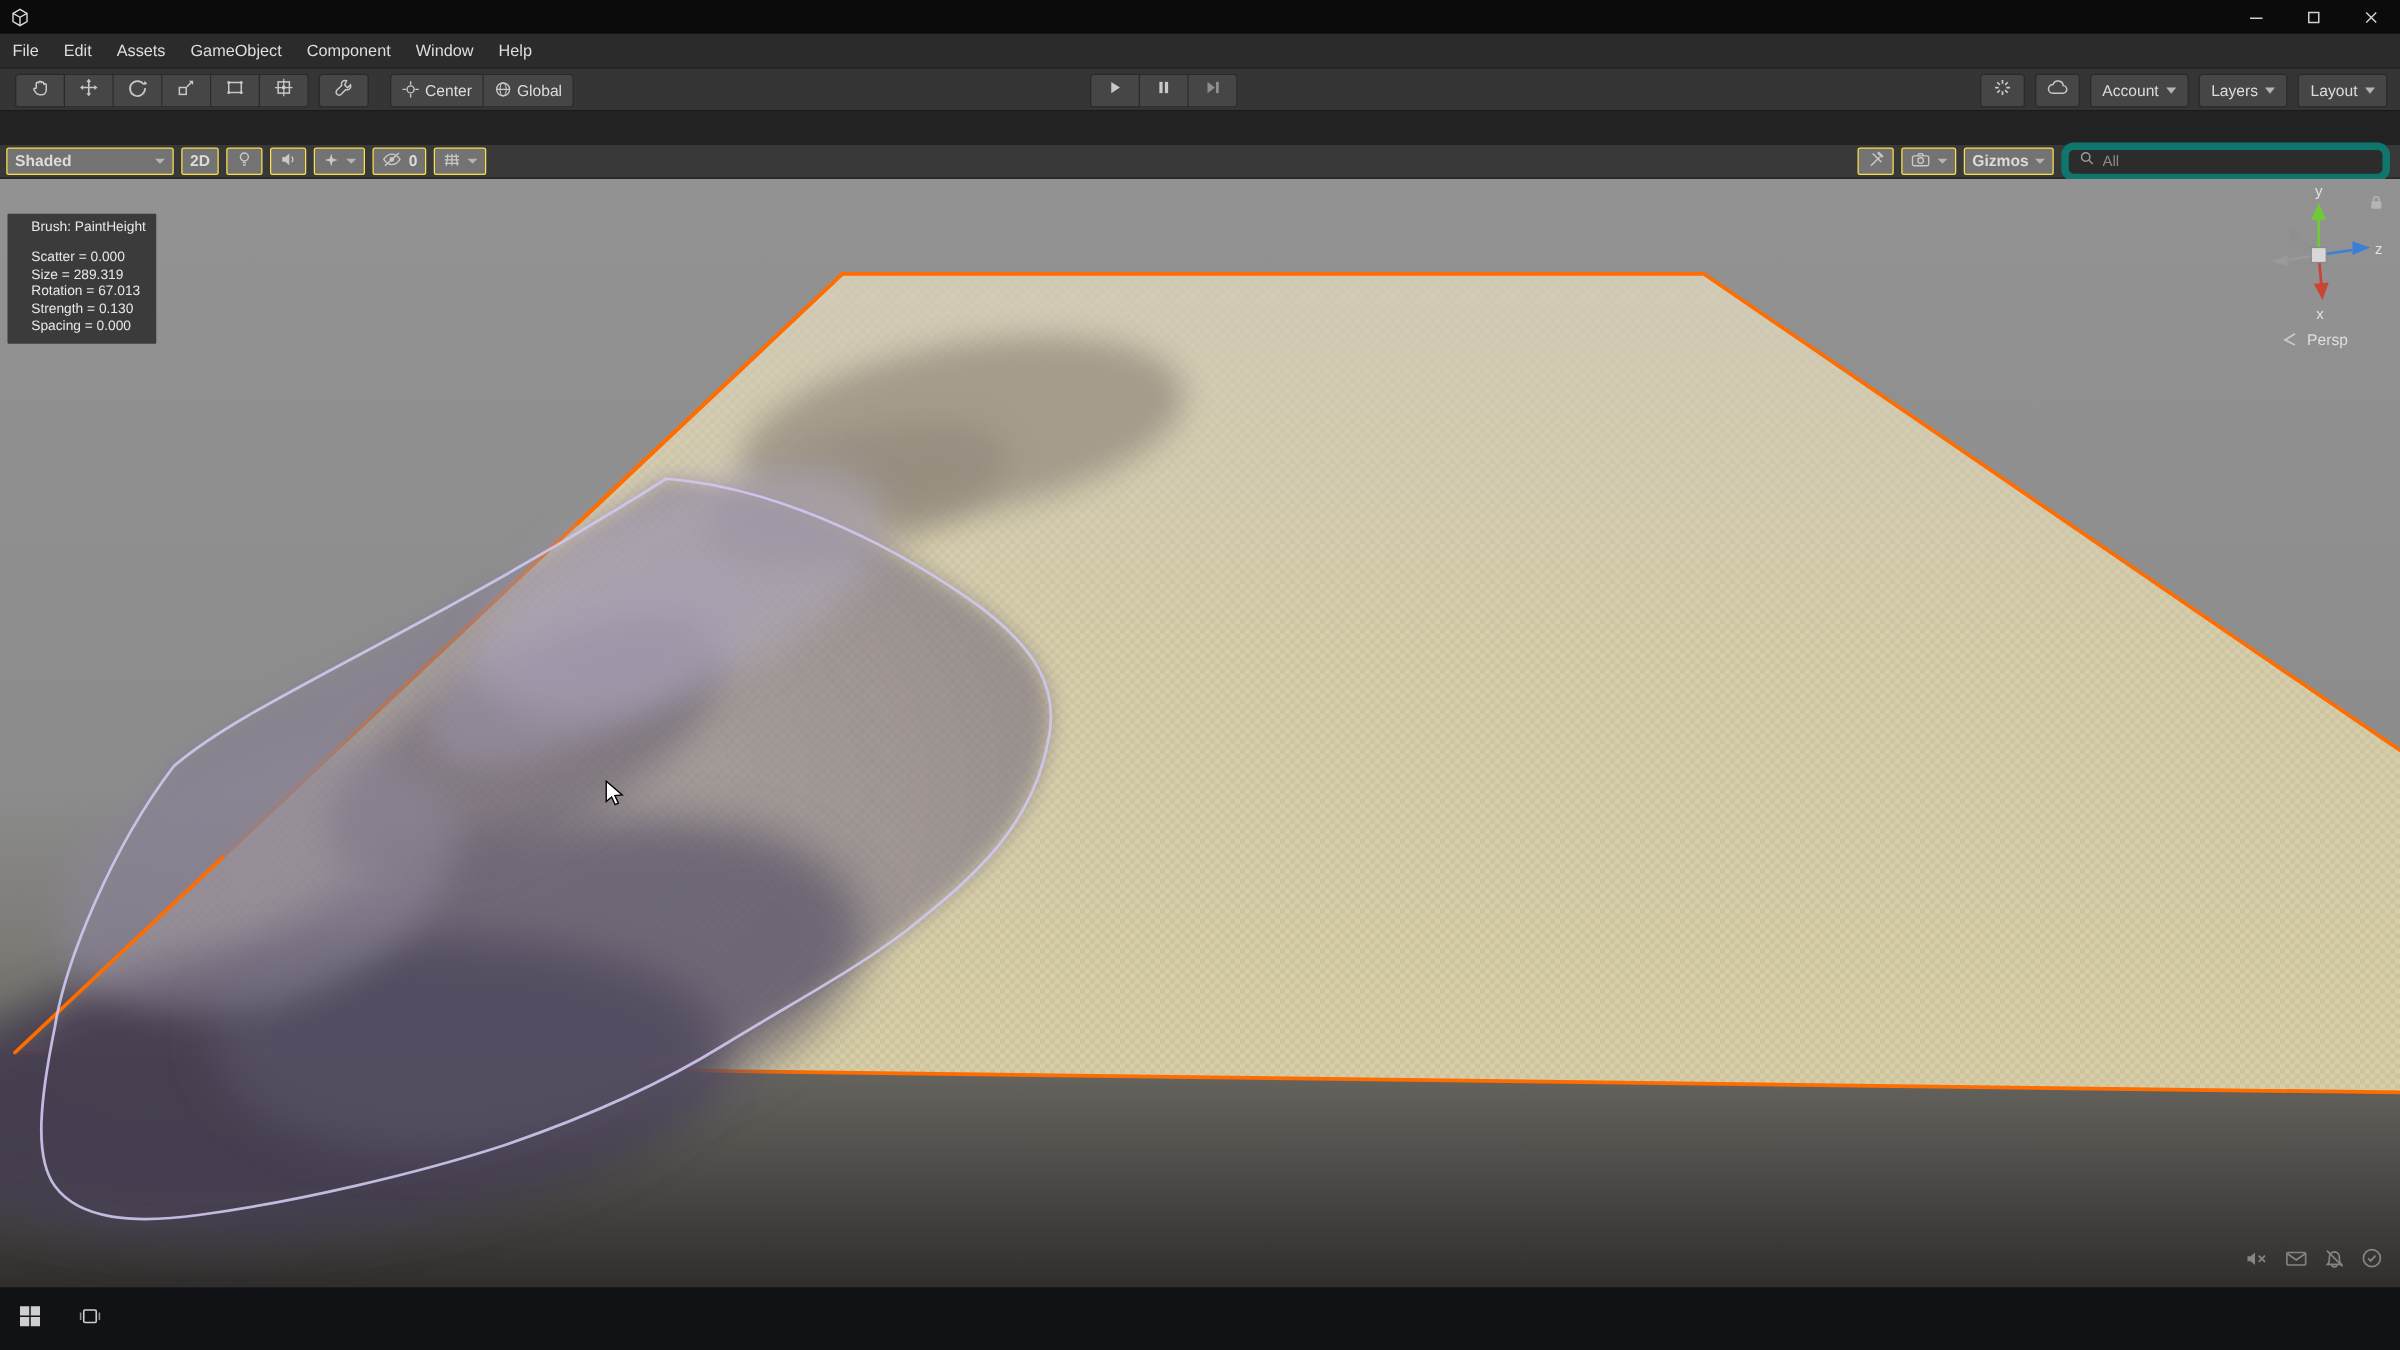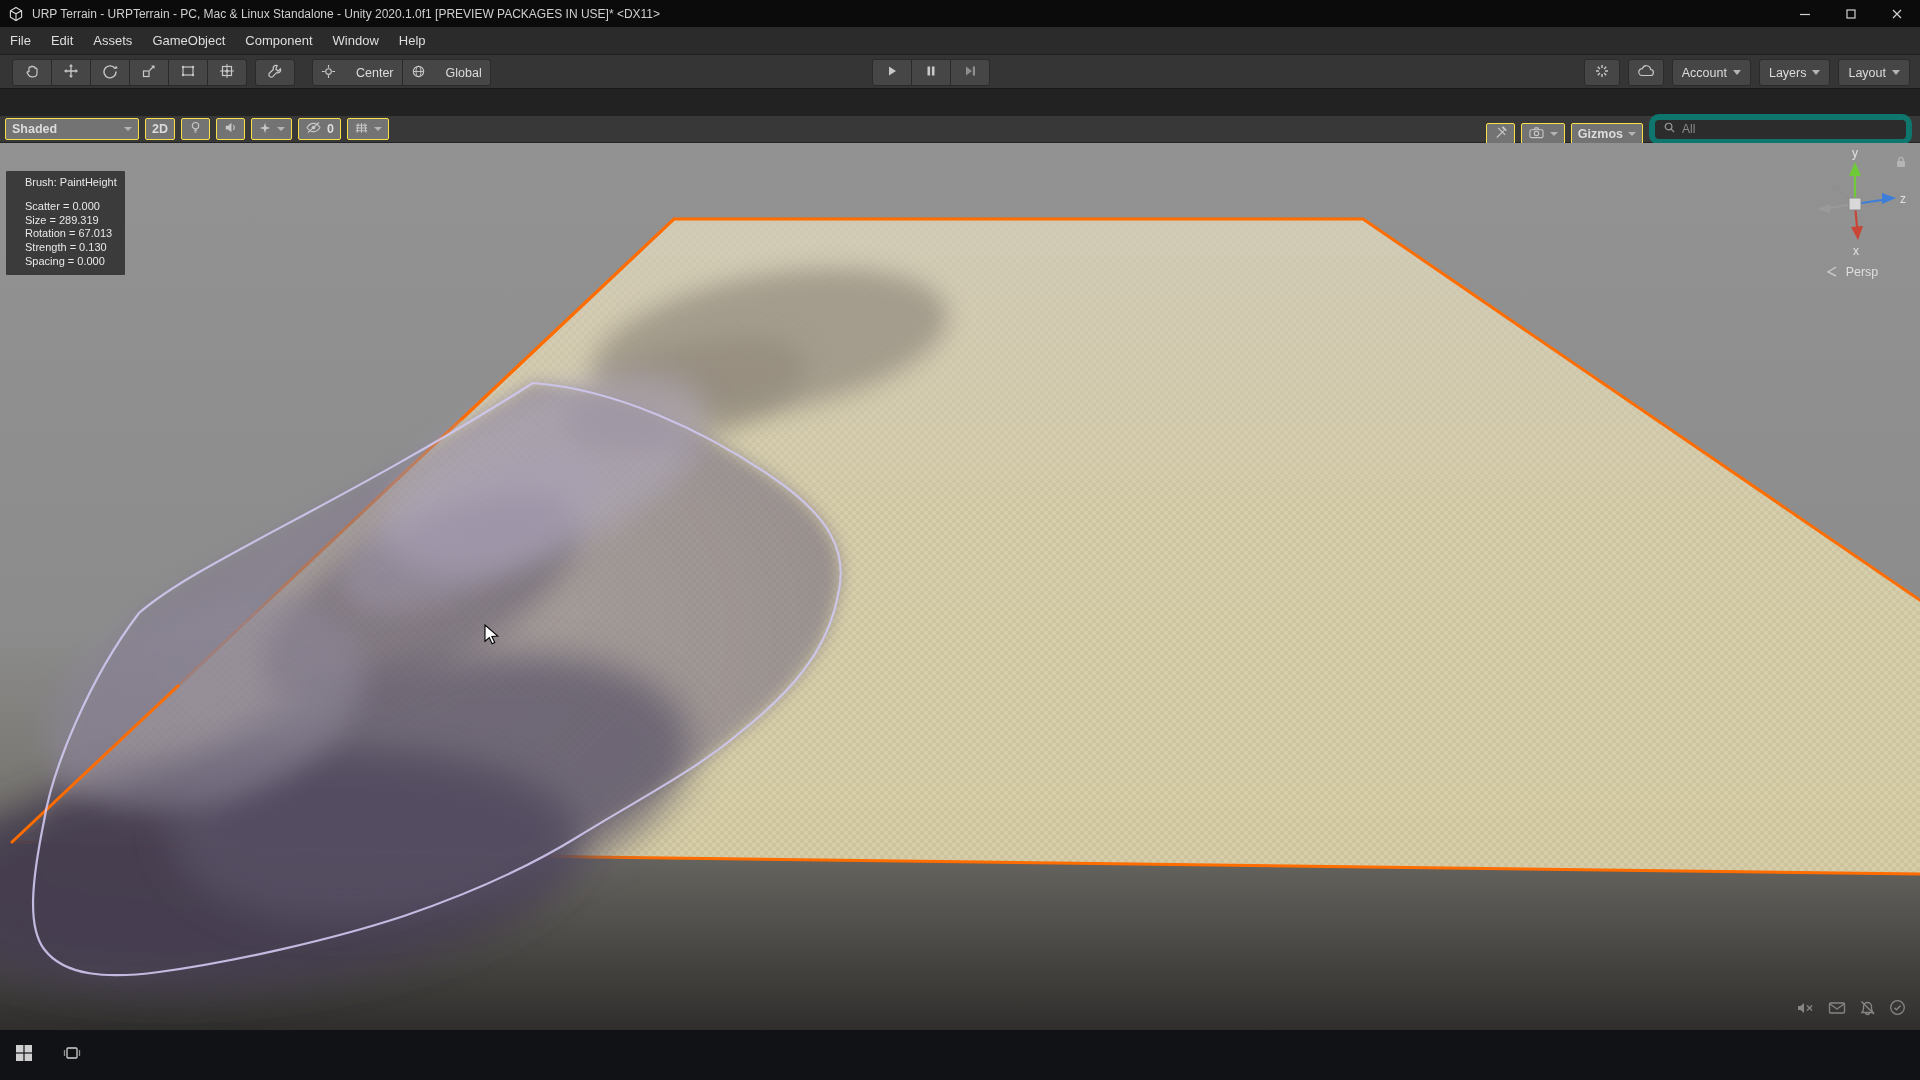--- a/index.html
+++ b/index.html
@@ -24,21 +24,21 @@
   .toolbar{position:absolute;top:55px;left:0;right:0;height:34px;background:#353535;
            border-bottom:1px solid #1a1a1a;box-sizing:border-box;}
   .toolgroup{position:absolute;left:12px;top:4px;display:flex;}
   .toolbtn{width:38px;height:25px;background:#464646;border:1px solid #2a2a2a;border-left:none;
            display:flex;align-items:center;justify-content:center;}
   .toolbtn:first-child{border-left:1px solid #2a2a2a;border-radius:3px 0 0 3px;}
   .toolbtn.last{border-radius:0 3px 3px 0;}
   .toolbtn.lone{border-left:1px solid #2a2a2a;border-radius:3px;margin-left:8px;}
   .pivotgroup{position:absolute;left:312px;top:4px;display:flex;gap:0;}
   .pillbtn{height:25px;background:#464646;border:1px solid #2a2a2a;display:flex;align-items:center;
-           gap:20px;padding:0 8px;font-size:12.5px;color:#dcdcdc;}
+           gap:4px;padding:0 8px;font-size:12.5px;color:#dcdcdc;}
   .pillbtn.l{border-radius:3px 0 0 3px;}
   .pillbtn.r{border-radius:0 3px 3px 0;border-left:none;}
   .playgroup{position:absolute;left:872px;top:4px;display:flex;}
   .rightbar{position:absolute;right:10px;top:4px;display:flex;gap:8px;align-items:center;}
   .iconbtn{width:34px;height:25px;background:#464646;border:1px solid #2a2a2a;border-radius:3px;
            display:flex;align-items:center;justify-content:center;}
   .ddbtn{height:25px;background:#464646;border:1px solid #2a2a2a;border-radius:3px;
          display:flex;align-items:center;gap:6px;padding:0 9px;font-size:12.5px;color:#dcdcdc;}
   .chev{width:0;height:0;border-left:4px solid transparent;border-right:4px solid transparent;
         border-top:5px solid #b4b4b4;}
@@ -47,21 +47,21 @@
   .tabbar{position:absolute;top:89px;left:0;right:0;height:27px;background:#2d2d2d;
           display:flex;align-items:flex-end;}
   .tab{height:26px;background:#3c3c3c;border-radius:3px 3px 0 0;display:flex;align-items:center;
        gap:6px;padding:0 12px 0 8px;font-size:12.5px;color:#d8d8d8;margin-left:0;}
   .kebab{margin-left:auto;margin-right:8px;height:26px;display:flex;align-items:center;}
 
   
   .scenebar{position:absolute;top:116px;left:0;right:0;height:27px;background:#383838;
             border-bottom:1px solid #232323;box-sizing:border-box;display:flex;align-items:center;}
   .sb-left{display:flex;align-items:center;gap:6px;padding-left:5px;}
-  .sb-right{margin-left:auto;display:flex;align-items:flex-end;gap:6px;padding-right:8px;}
+  .sb-right{margin-left:auto;display:flex;align-items:center;gap:6px;padding-right:8px;}
   .sbtn{height:20px;background:#737373;border:1px solid #fde047;border-radius:2px;
         display:flex;align-items:center;gap:5px;padding:0 6px;font-size:12.5px;color:#dcdcdc;font-weight:bold;}
   .sbtn .chev{border-top-width:4px;}
   .shadeddd{width:120px;justify-content:space-between;}
   .search{height:19px;width:235px;background:#2c2c2c;border:6px solid #0f766e;border-radius:10px;
           display:flex;align-items:center;gap:4px;padding:0 8px;}
   .search input{flex:1;background:transparent;border:none;outline:none;color:#cfcfcf;
                 font-size:12px;font-family:"Liberation Sans",sans-serif;}
   .search input::placeholder{color:#8a8a8a;}
 
@@ -88,21 +88,20 @@
 
 <div class="root">
 
   <div class="titlebar">
     <span class="appicon">
       <svg viewBox="0 0 16 16" width="16" height="16">
           <path d="M8 1.5l5.6 3.2v6.6L8 14.5 2.4 11.3V4.7z" fill="none" stroke="#dcdcdc" stroke-width="1.1"></path>
           <path d="M8 14.5V7.8M2.4 4.7L8 7.8M13.6 4.7L8 7.8" stroke="#dcdcdc" stroke-width="1.1"></path>
         </svg>
     </span>
-    <span class="title">URP Terrain - URPTerrain - PC, Mac &amp; Linux Standalone - Unity 2020.1.0f1 [PREVIEW PACKAGES IN USE]* &lt;DX11&gt;</span>
     <div class="wincontrols">
       <div class="winbtn">
         <svg width="16" height="16" viewBox="0 0 16 16">
             <path d="M3 8.5h10" stroke="#d0d0d0" stroke-width="1.2"></path>
           </svg>
       </div>
       <div class="winbtn">
         <svg width="16" height="16" viewBox="0 0 16 16">
             <rect x="4" y="4" width="8" height="8" fill="none" stroke="#d0d0d0" stroke-width="1.2"></rect>
           </svg>

